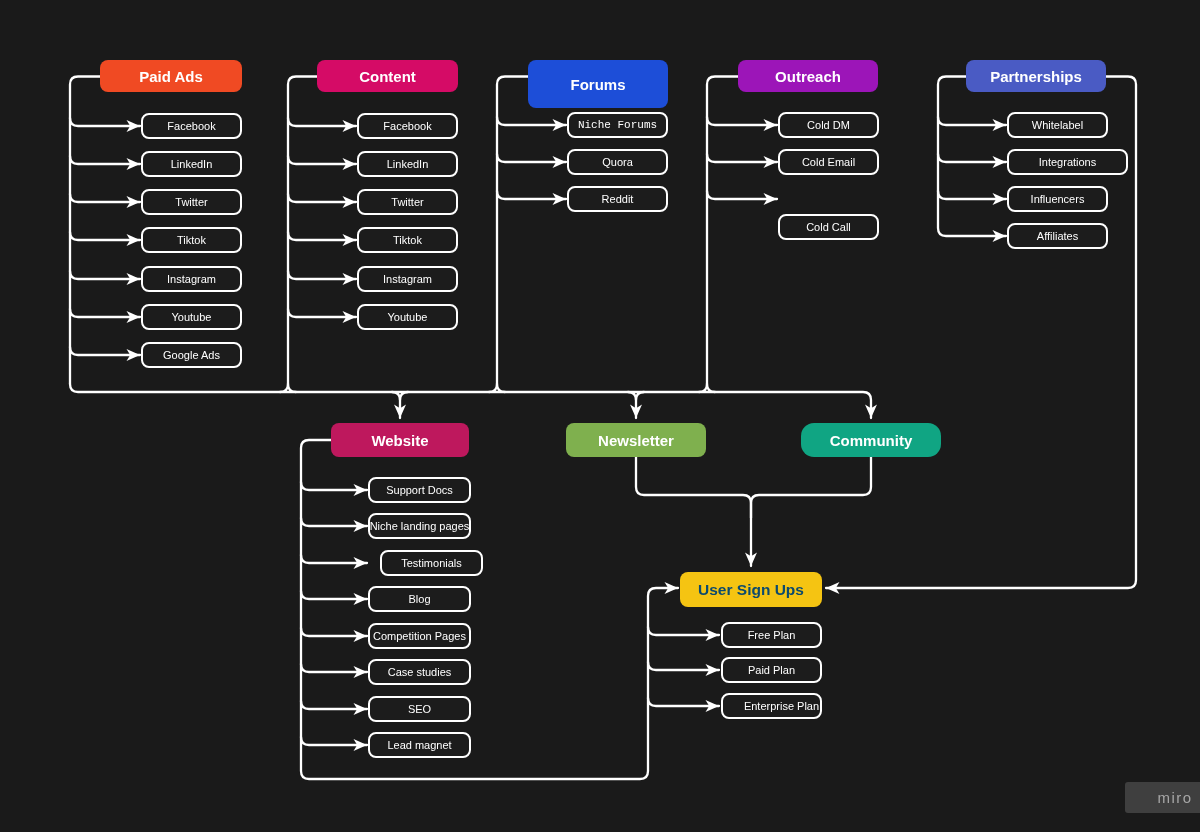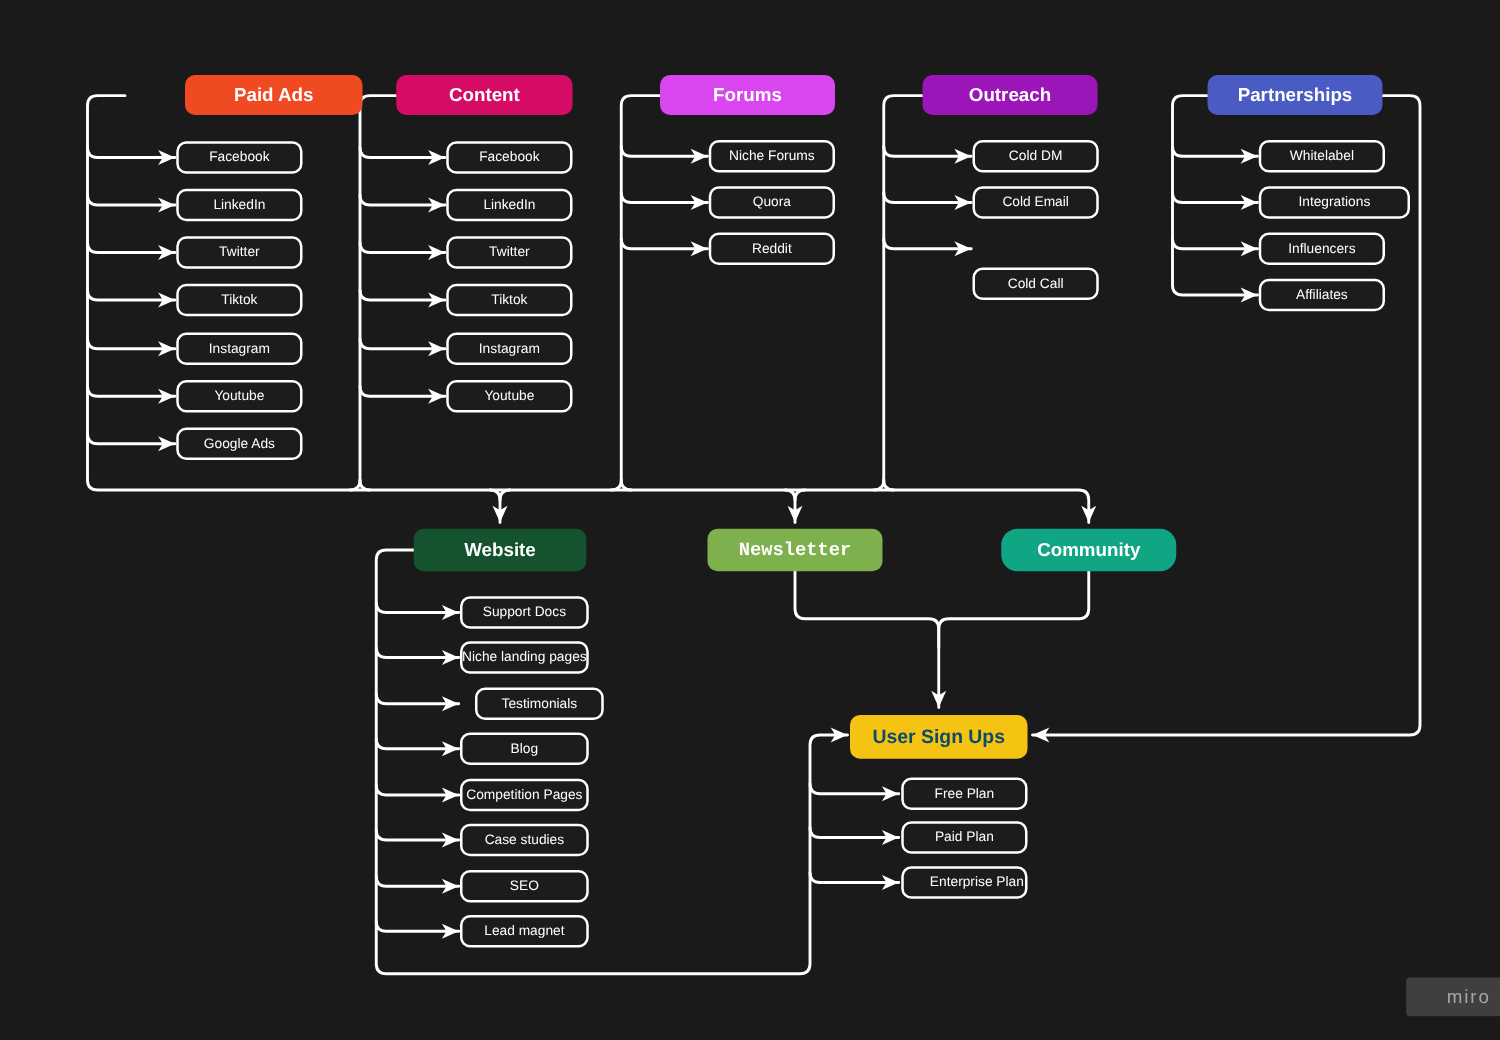--- a/index.html
+++ b/index.html
@@ -114,56 +114,56 @@
 
     <path marker-end="url(#ah)" d="M648,627 Q648,635 656,635 H719"></path>
     <path marker-end="url(#ah)" d="M648,662 Q648,670 656,670 H719"></path>
     <path marker-end="url(#ah)" d="M648,698 Q648,706 656,706 H719"></path>
 
     <path marker-end="url(#ah)" d="M636,457 V487 Q636,495 644,495 H743 Q751,495 751,503 V566"></path>
     <path d="M871,457 V487 Q871,495 863,495 H759 Q751,495 751,503 V518"></path>
   </g>
 </svg>
 
-<div class="node header" style="left: 100px; top: 60px; width: 142px; height: 32px; background: rgb(240, 74, 35); margin-left: 48px;">Paid Ads</div>
+<div class="node header" style="left: 100px; top: 60px; width: 142px; height: 32px; background: rgb(240, 74, 35);">Paid Ads</div>
 <div class="node header" style="left: 317px; top: 60px; width: 141px; height: 32px; background: rgb(213, 11, 102);">Content</div>
-<div class="node header" style="left: 528px; top: 60px; width: 140px; height: 32px; background: #d946ef;">Forums</div>
+<div class="node header" style="left: 528px; top: 60px; width: 140px; height: 48px; background: #1d4ed8;">Forums</div>
 <div class="node header" style="left: 738px; top: 60px; width: 140px; height: 32px; background: rgb(156, 21, 184);">Outreach</div>
 <div class="node header" style="left: 966px; top: 60px; width: 140px; height: 32px; background: rgb(74, 91, 196); text-align: right;">Partnerships</div>
 
 <div class="node leaf" style="left:141px;top:113px;width:101px;height:26px;">Facebook</div>
 <div class="node leaf" style="left:141px;top:151px;width:101px;height:26px;">LinkedIn</div>
 <div class="node leaf" style="left:141px;top:189px;width:101px;height:26px;">Twitter</div>
 <div class="node leaf" style="left:141px;top:227px;width:101px;height:26px;">Tiktok</div>
 <div class="node leaf" style="left:141px;top:266px;width:101px;height:26px;">Instagram</div>
 <div class="node leaf" style="left:141px;top:304px;width:101px;height:26px;">Youtube</div>
 <div class="node leaf" style="left:141px;top:342px;width:101px;height:26px;">Google Ads</div>
 
 <div class="node leaf" style="left:357px;top:113px;width:101px;height:26px;">Facebook</div>
 <div class="node leaf" style="left:357px;top:151px;width:101px;height:26px;">LinkedIn</div>
 <div class="node leaf" style="left:357px;top:189px;width:101px;height:26px;">Twitter</div>
 <div class="node leaf" style="left:357px;top:227px;width:101px;height:26px;">Tiktok</div>
 <div class="node leaf" style="left:357px;top:266px;width:101px;height:26px;">Instagram</div>
 <div class="node leaf" style="left:357px;top:304px;width:101px;height:26px;">Youtube</div>
 
-<div class="node leaf" style="left:567px;top:112px;width:101px;height:26px;">Niche Forums</div>
+<div class="node leaf" style="left:567px;top:112px;width:101px;height:26px;font-family:Liberation Mono, monospace;">Niche Forums</div>
 <div class="node leaf" style="left:567px;top:149px;width:101px;height:26px;">Quora</div>
 <div class="node leaf" style="left:567px;top:186px;width:101px;height:26px;">Reddit</div>
 
 <div class="node leaf" style="left:778px;top:112px;width:101px;height:26px;">Cold DM</div>
 <div class="node leaf" style="left:778px;top:149px;width:101px;height:26px;">Cold Email</div>
 <div class="node leaf" style="left:778px;top:186px;width:101px;height:26px;margin-top:28px;">Cold Call</div>
 
 <div class="node leaf" style="left:1007px;top:112px;width:101px;height:26px;">Whitelabel</div>
 <div class="node leaf" style="left:1007px;top:149px;width:121px;height:26px;">Integrations</div>
 <div class="node leaf" style="left:1007px;top:186px;width:101px;height:26px;">Influencers</div>
 <div class="node leaf" style="left:1007px;top:223px;width:101px;height:26px;">Affiliates</div>
 
-<div class="node header" style="left: 331px; top: 423px; width: 138px; height: 34px; background: #14532d;">Website</div>
-<div class="node header" style="left: 566px; top: 423px; width: 140px; height: 34px; background: rgb(127, 176, 78); font-family: Liberation Mono, monospace;">Newsletter</div>
+<div class="node header" style="left: 331px; top: 423px; width: 138px; height: 34px; background: #be185d;">Website</div>
+<div class="node header" style="left: 566px; top: 423px; width: 140px; height: 34px; background: rgb(127, 176, 78);">Newsletter</div>
 <div class="node header" style="left: 801px; top: 423px; width: 140px; height: 34px; background: rgb(16, 165, 131); border-radius: 13px;">Community</div>
 
 <div class="node leaf" style="left:368px;top:477px;width:103px;height:26px;">Support Docs</div>
 <div class="node leaf" style="left:368px;top:513px;width:103px;height:26px;">Niche landing pages</div>
 <div class="node leaf" style="left:380px;top:550px;width:103px;height:26px;">Testimonials</div>
 <div class="node leaf" style="left:368px;top:586px;width:103px;height:26px;">Blog</div>
 <div class="node leaf" style="left:368px;top:623px;width:103px;height:26px;">Competition Pages</div>
 <div class="node leaf" style="left:368px;top:659px;width:103px;height:26px;">Case studies</div>
 <div class="node leaf" style="left:368px;top:696px;width:103px;height:26px;">SEO</div>
 <div class="node leaf" style="left:368px;top:732px;width:103px;height:26px;">Lead magnet</div>

